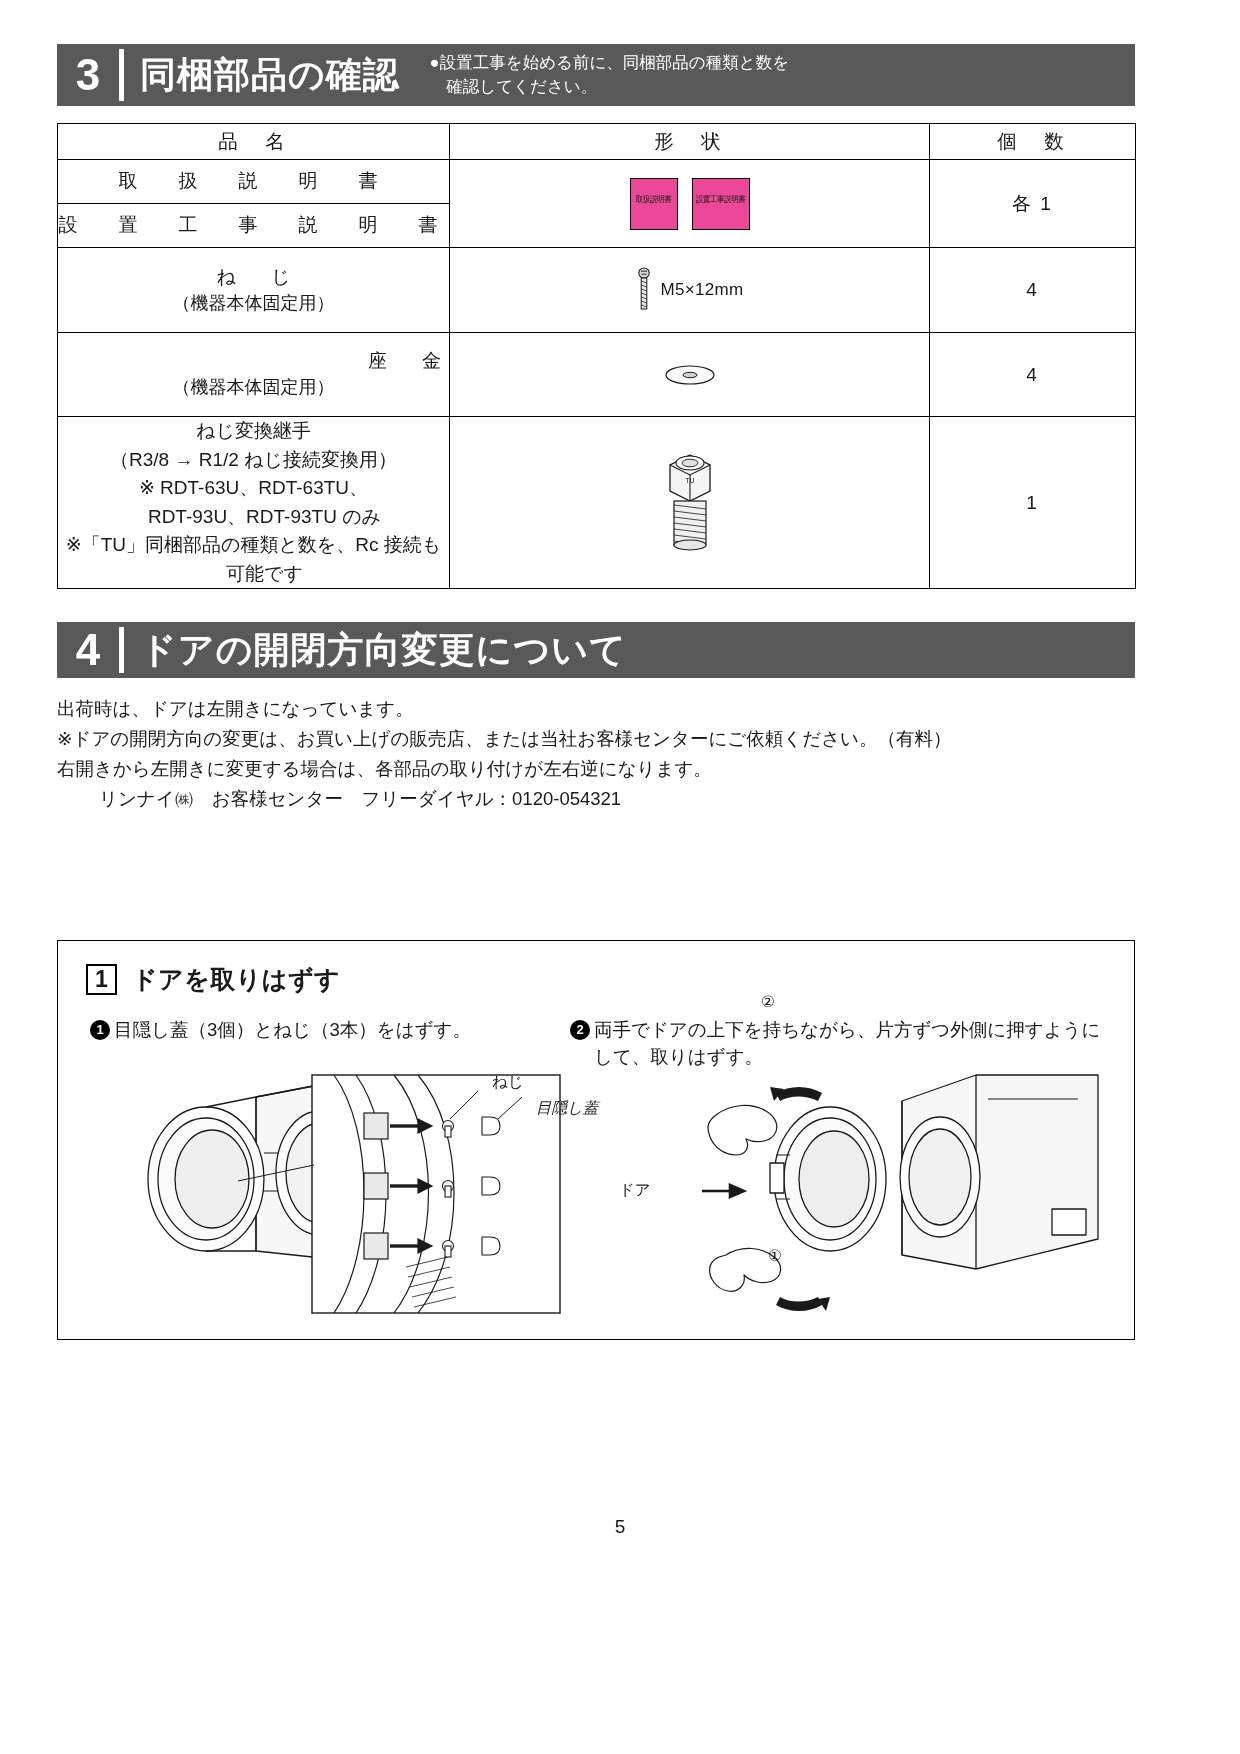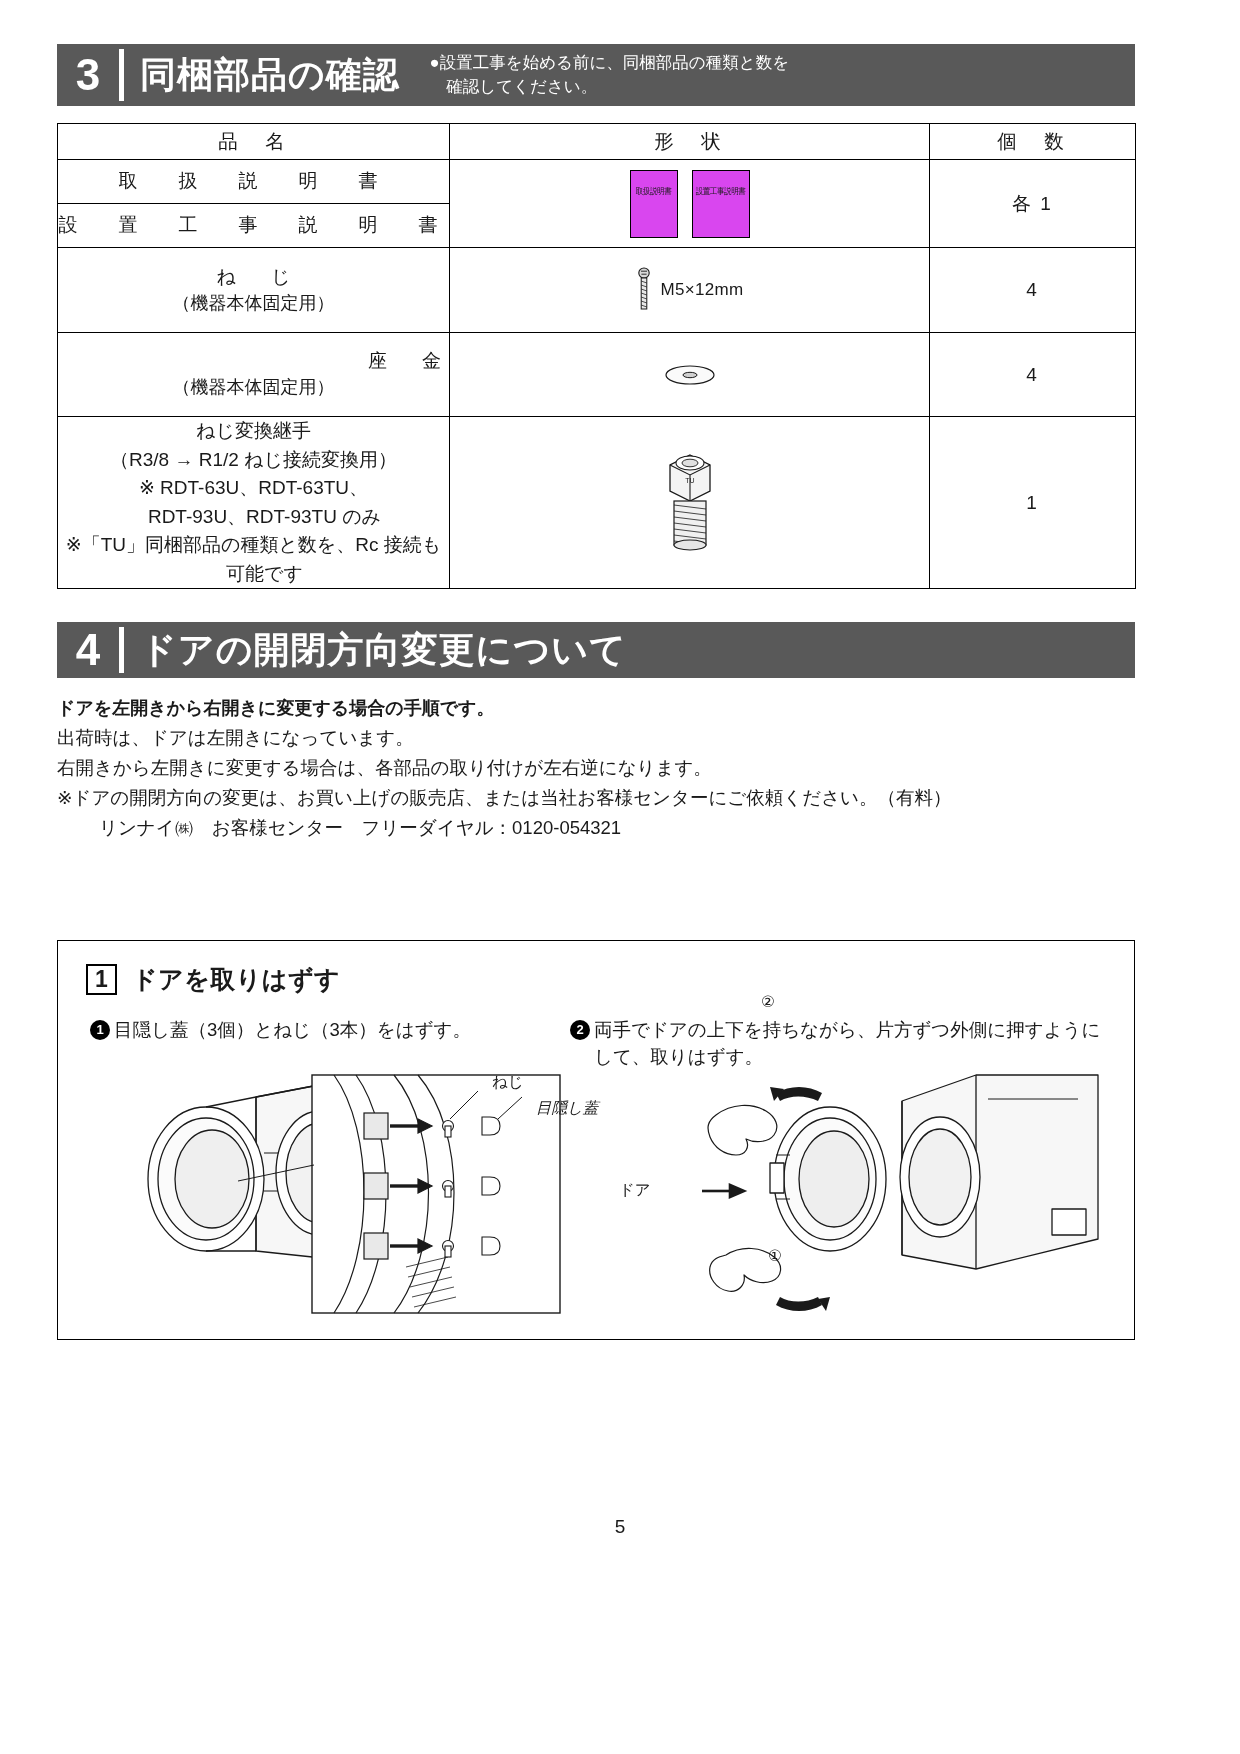--- a/index.html
+++ b/index.html
@@ -100,23 +100,23 @@
     font-size: 17.5px;
   }
   .cell-left .ctr { text-align: center; display: block; }
   .cell-left .ind { display: block; padding-left: 22px; text-indent: -22px; }
   .cell-left .ind2 { display: block; padding-left: 22px; }
 
   
   .shape-wrap { display: flex; align-items: center; justify-content: center; gap: 14px; height: 100%; }
 
   .booklet {
-    width: 48px; height: 68px;
+    width: 48px; height: 52px;
     border: 1.6px solid #000;
-    background: #d946ef;
+    background: #ec4899;
     position: relative;
   }
   .booklet .bk-label {
     position: absolute;
     top: 17px; left: 0; right: 0;
     text-align: center;
     font-size: 7.5px;
     line-height: 1;
     letter-spacing: -0.4px;
     transform: scaleY(1.15);
@@ -306,24 +306,23 @@
     </tbody>
   </table>
 
   <div class="section-banner" style="left:57px; top:622px; width:1078px; height:56px;">
     <div class="section-num">4</div>
     <div class="section-sep"></div>
     <div class="section-title">ドアの開閉方向変更について</div>
   </div>
 
   <div class="body-text" style="top:694px; width:1080px;">
-    <div class="bold">ドアを左開きから右開きに変更する場合の手順です。</div>
     <div>出荷時は、ドアは左開きになっています。</div>
+    <div>※ドアの開閉方向の変更は、お買い上げの販売店、または当社お客様センターにご依頼ください。（有料）</div>
     <div>右開きから左開きに変更する場合は、各部品の取り付けが左右逆になります。</div>
-    <div>※ドアの開閉方向の変更は、お買い上げの販売店、または当社お客様センターにご依頼ください。（有料）</div>
     <div class="indent">リンナイ㈱　お客様センター　フリーダイヤル：0120-054321</div>
   </div>
 
   <div class="step-box">
 
     <div class="step-head">
       <div class="step-num-box">1</div>
       <div class="step-head-title">ドアを取りはずす</div>
     </div>
 

